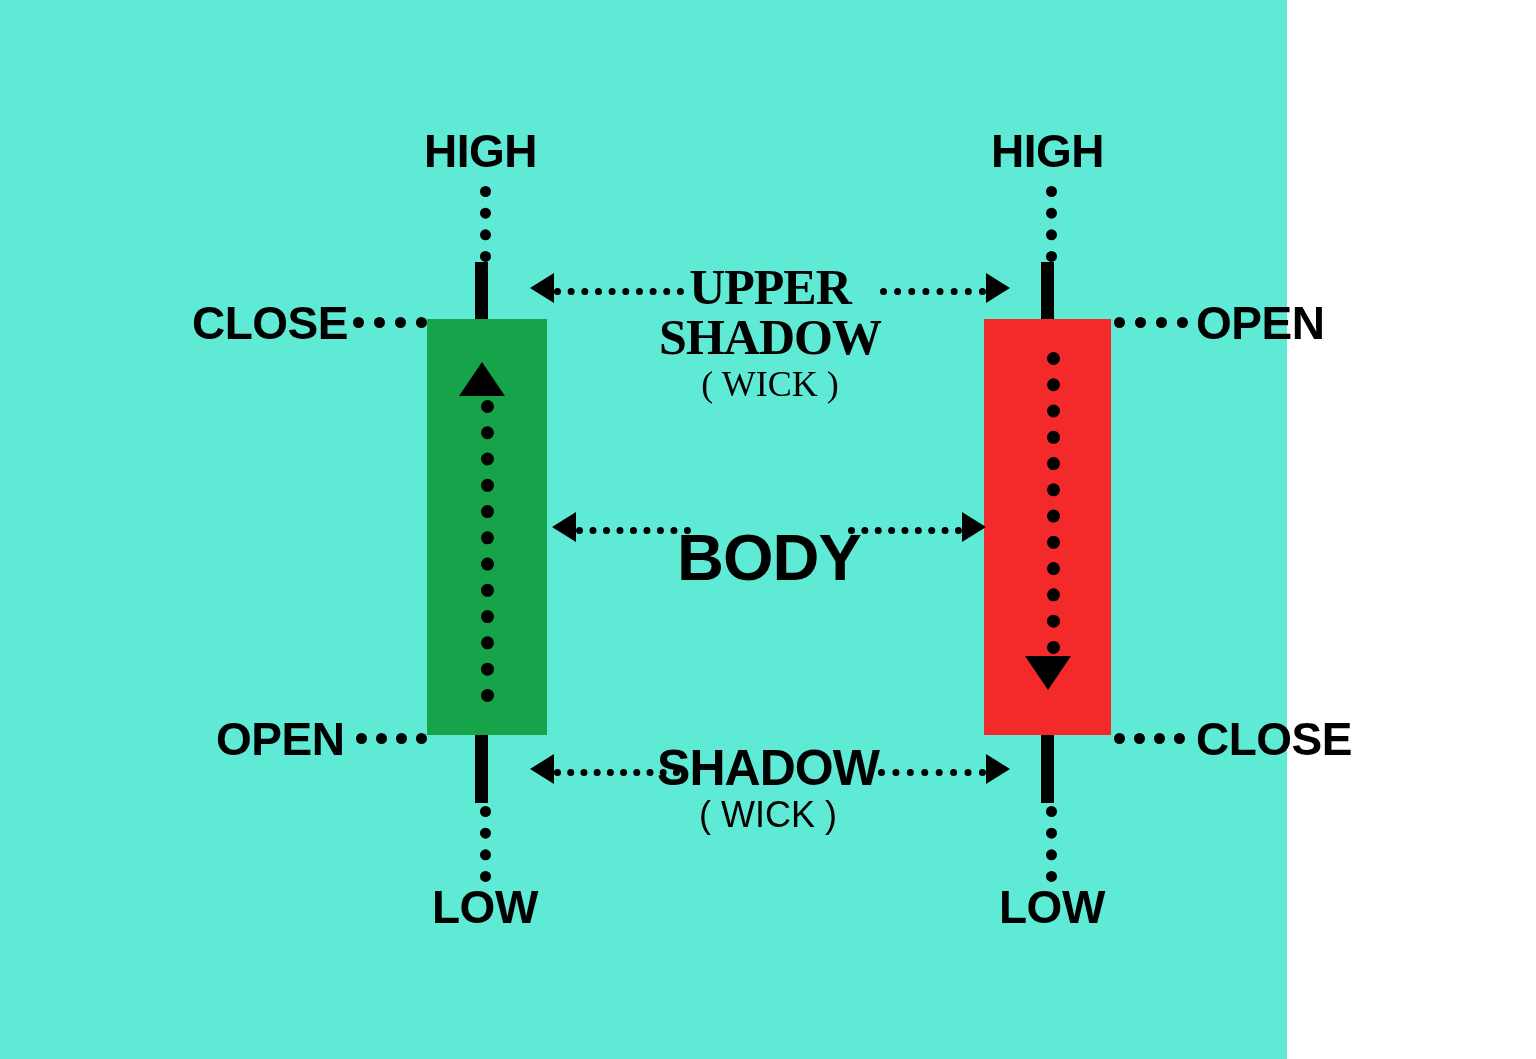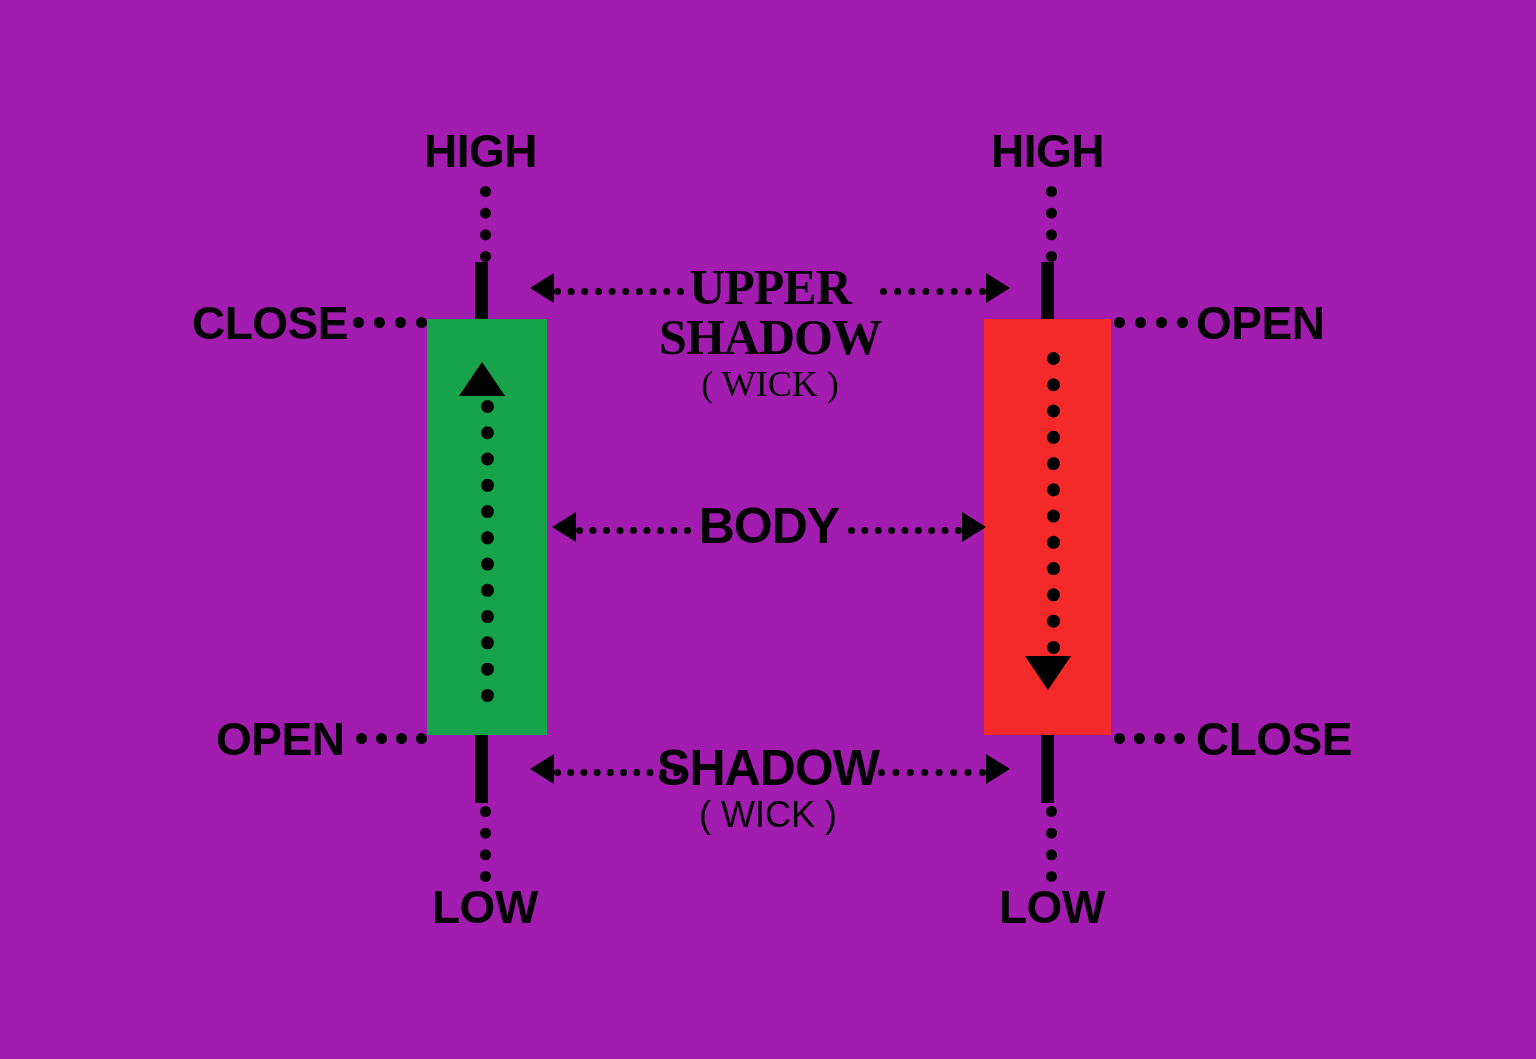--- a/index.html
+++ b/index.html
@@ -5,22 +5,22 @@
 <style>
   * { margin:0; padding:0; box-sizing:border-box; }
   html, body {
     width:1536px; height:1059px;
     background:#ffffff;
     font-family:"Liberation Sans", sans-serif;
     overflow:hidden;
   }
   #stage {
     position:relative;
-    width:1536px; height:1059px;
-    background:#a21caf;
+    width:1287px; height:1059px;
+    background:#5eead4;
   }
 
   
   .lbl {
     position:absolute;
     font-weight:bold;
     color:#000000;
     white-space:nowrap;
     line-height:1;
     letter-spacing:-0.5px;
@@ -43,27 +43,28 @@
   }
   .center-title .ln3 {
     display:block;
     font-size:36px;
     font-weight:normal;
     letter-spacing:0px;
     margin-top:4px;
   }
   .body-title {
     position:absolute;
-    font-size:50px;
+    font-size:65px;
     font-weight:bold;
     letter-spacing:-1px;
     color:#000000;
     white-space:nowrap;
     line-height:1;
     text-align:center;
+    margin-top:24px;
   }
 
   
   .candle-body {
     position:absolute;
   }
   .wick {
     position:absolute;
     background:#000000;
   }

